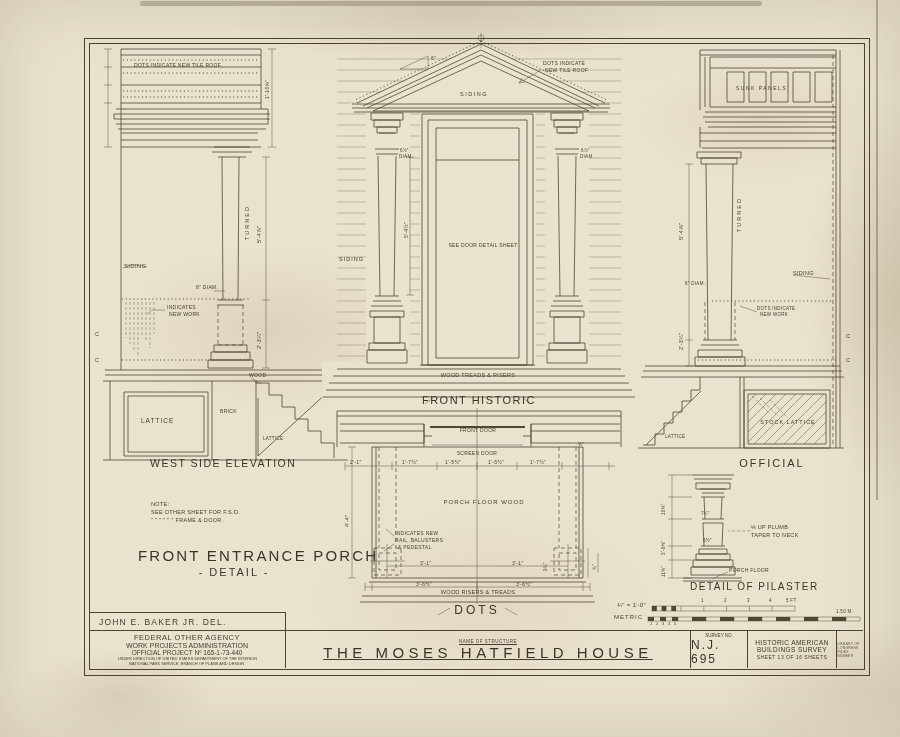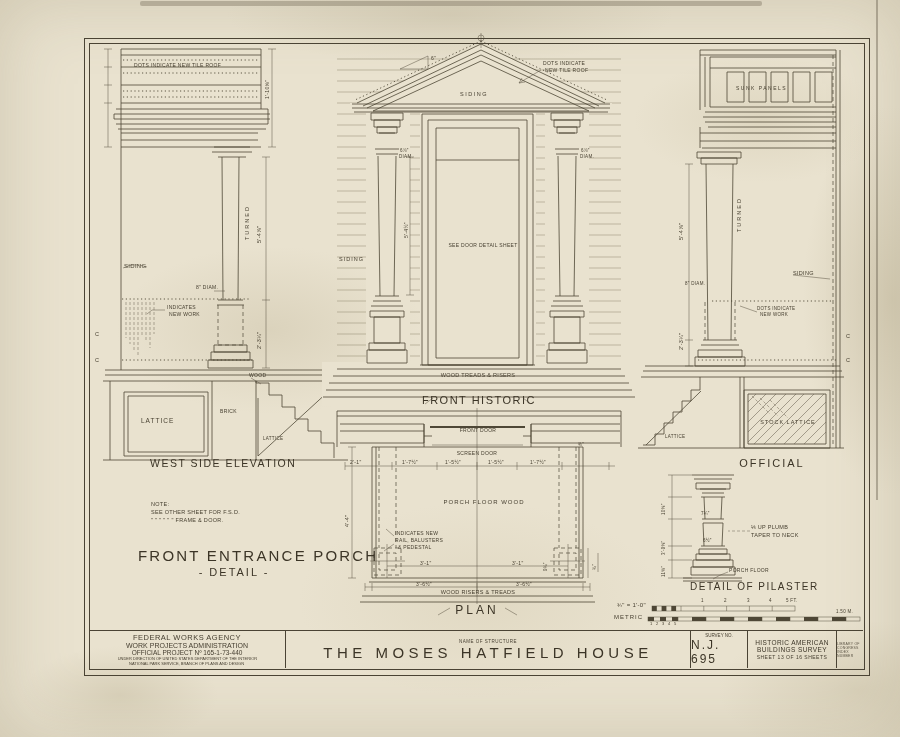--- a/index.html
+++ b/index.html
@@ -33,21 +33,21 @@
   .ls1{letter-spacing:1px;} .ls15{letter-spacing:1.5px;} .ls2{letter-spacing:2px;}
   .c{text-align:center;}
   .rot{transform:rotate(-90deg);transform-origin:0 0;}
   .cap{position:absolute;color:#3c3527;text-align:center;white-space:nowrap;}
   
   .delbox{position:absolute;left:89px;top:612px;width:197px;height:18px;border-top:1px solid #4a4334;border-right:1.2px solid #4a4334;
           display:flex;align-items:center;padding-left:10px;box-sizing:border-box;font-size:8.5px;letter-spacing:1.2px;color:#423b2d;}
   .tblock{position:absolute;left:89px;top:630px;width:774px;height:38px;border-top:1.5px solid #4a4334;display:flex;box-sizing:border-box;color:#443d2f;}
   .tb{display:flex;flex-direction:column;align-items:center;justify-content:center;box-sizing:border-box;}
   .tb-agency{width:197px;border-right:1.2px solid #4a4334;}
-  .tb-name{flex:1;}
+  .tb-name{flex:1;text-decoration:underline;}
   .tb-survey{width:57px;border-left:1.2px solid #4a4334;}
   .tb-habs{width:89px;border-left:1.2px solid #4a4334;}
   .tb-loc{width:27px;border-left:1.2px solid #4a4334;}
   .ag1{font-size:7.5px;letter-spacing:.5px;} .ag2{font-size:7px;} .ag3{font-size:6.5px;}
   .ag4{font-size:4.2px;transform:scale(.95);} 
   .nm-label{font-size:4.5px;letter-spacing:.5px;} 
   .nm-title{font-size:15px;letter-spacing:4.5px;color:#3c3527;}
   .nm-addr{font-size:8.5px;letter-spacing:1.2px;}
   .sv-label{font-size:4.5px;} .sv-no{font-size:12px;letter-spacing:2px;color:#3c3527;}
   .hb{font-size:6.5px;letter-spacing:.4px;color:#3c3527;} .hb-sheet{font-size:5px;letter-spacing:.5px;margin-top:1px;}
@@ -254,21 +254,21 @@
     <span class="t s5" style="left:395px;top:537px">RAIL, BALUSTERS</span>
     <span class="t s5" style="left:398px;top:544px">&amp; PEDESTAL</span>
     <span class="t s5" style="left:420px;top:560px">3'-1"</span>
     <span class="t s5" style="left:512px;top:560px">3'-1"</span>
     <span class="t s5" style="left:416px;top:581px">3'-6½"</span>
     <span class="t s5" style="left:516px;top:581px">3'-6½"</span>
     <span class="t s55 c" style="left:428px;top:589px;width:100px">WOOD RISERS &amp; TREADS</span>
     <span class="t s55 rot" style="left:344px;top:527px">4'-4"</span>
     <span class="t s45 rot" style="left:543px;top:571px">9¾"</span>
     <span class="t s45 rot" style="left:592px;top:570px">¾"</span>
-    <span class="cap" style="left:437px;top:603px;width:80px;font-size:12px;letter-spacing:3px">PLAN</span>
+    <span class="cap" style="left:437px;top:603px;width:80px;font-size:12px;letter-spacing:3px">DOTS</span>
 
     <span class="t s5 ls15 c" style="left:736px;top:85px">SUNK PANELS</span>
     <span class="t s55 ls2 rot" style="left:736px;top:232px">TURNED</span>
     <span class="t s55 rot" style="left:678px;top:240px">5'-4⅞"</span>
     <span class="t s55 rot" style="left:678px;top:350px">2'-3¼"</span>
     <span class="t s45" style="left:685px;top:281px">8" DIAM.</span>
     <span class="t s55" style="left:793px;top:270px">SIDING</span>
     <span class="t s45" style="left:757px;top:306px">DOTS INDICATE</span>
     <span class="t s45" style="left:760px;top:312px">NEW WORK</span>
     <span class="t s45" style="left:665px;top:434px">LATTICE</span>
@@ -295,23 +295,26 @@
     <span class="t s45" style="left:769px;top:598px">4</span>
     <span class="t s45" style="left:786px;top:598px">5 FT.</span>
     <span class="t s4" style="left:650px;top:622px">1</span>
     <span class="t s4" style="left:656px;top:622px">2</span>
     <span class="t s4" style="left:662px;top:622px">3</span>
     <span class="t s4" style="left:668px;top:622px">4</span>
     <span class="t s4" style="left:674px;top:622px">5</span>
     <span class="t s45" style="left:836px;top:609px">1.50 M.</span>
   </div>
 
+  <div class="delbox">
+    <span>JOHN E. BAKER JR. DEL.</span>
+  </div>
   <div class="tblock">
     <div class="tb tb-agency">
-      <span class="ag1">FEDERAL WORKS AGENCY</span>
+      <span class="ag1">FEDERAL OTHER AGENCY</span>
       <span class="ag2">WORK PROJECTS ADMINISTRATION</span>
       <span class="ag3">OFFICIAL PROJECT Nº 165-1-73-440</span>
       <span class="ag4">UNDER DIRECTION OF UNITED STATES DEPARTMENT OF THE INTERIOR</span>
       <span class="ag4">NATIONAL PARK SERVICE, BRANCH OF PLANS AND DESIGN</span>
     </div>
     <div class="tb tb-name">
       <span class="nm-label">NAME OF STRUCTURE</span>
       <span class="nm-title">THE MOSES HATFIELD HOUSE</span>
     </div>
     <div class="tb tb-survey">

